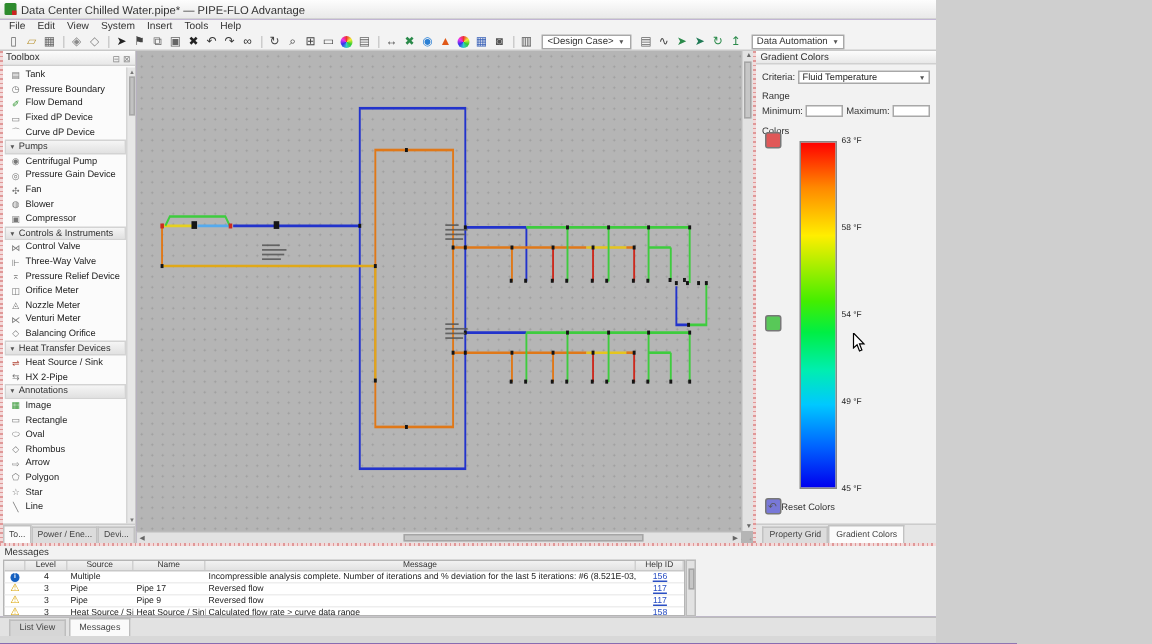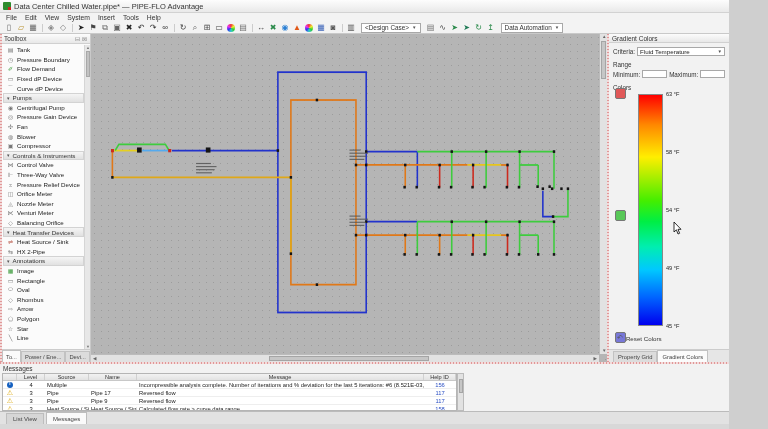--- a/index.html
+++ b/index.html
@@ -1,17 +1,17 @@
 <!DOCTYPE html>
 <html><head>
 <meta charset="utf-8">
 <style>
 *{box-sizing:border-box;margin:0;padding:0}
 body{font-family:"Liberation Sans",sans-serif;background:#cfcfcf}
-.app{position:relative;width:729px;height:429px;background:#4c1d95;overflow:hidden;font-size:7px;color:#222}
+.app{position:relative;width:624px;height:429px;background:#4c1d95;overflow:hidden;font-size:7px;color:#222}
 
 .titlebar{position:absolute;top:0;left:0;right:0;height:13px;background:linear-gradient(#fdfdfd,#e9e9e9);border-bottom:1px solid #d2d2d2;display:flex;align-items:center;gap:3px;padding-left:3px}
 .appicon{width:8px;height:8px;background:#2e8b2e;border-radius:1px;position:relative;flex:0 0 auto}
 .appicon::after{content:"";position:absolute;right:0;bottom:0;width:3px;height:3px;background:#cc2222}
 .titletext{font-size:7.5px;color:#333}
 .menubar{position:absolute;top:13px;left:0;right:0;height:9px;background:#f3f3f3;display:flex;align-items:center;padding-left:2px}
 .menu-item{padding:0 4px;font-size:6.8px;color:#333}
 .toolbar{position:absolute;top:22px;left:0;right:0;height:12px;background:#f3f3f3;border-bottom:1px solid #c9c9c9;display:flex;align-items:center;padding-left:3px}
 .tb{width:12px;height:11px;display:flex;align-items:center;justify-content:center;flex:0 0 auto}
 .tb .glyph{font-size:8px;color:#555;line-height:1}

